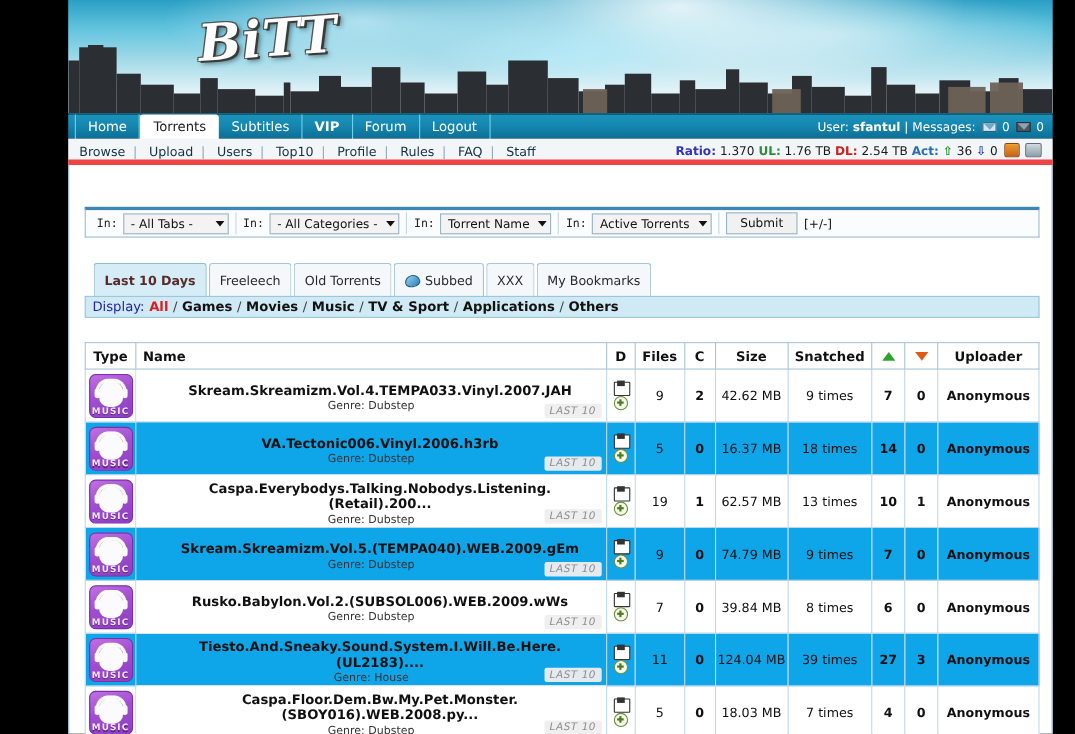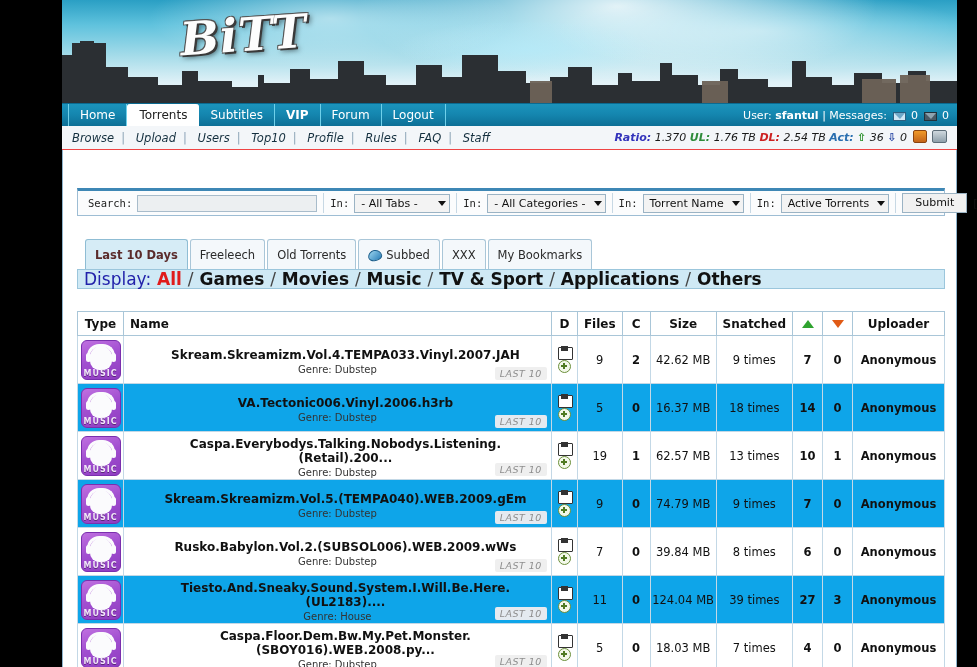--- a/index.html
+++ b/index.html
@@ -69,22 +69,22 @@
   .env-ico { display:inline-block; width:13px; height:9px; background:#cfe7f5; border:1px solid #2b5f80;
              position:relative; vertical-align:middle; margin:0 2px; }
   .env-ico:after { content:""; position:absolute; left:0; top:0; width:0; height:0;
                    border-left:6px solid transparent; border-right:5px solid transparent; border-top:6px solid #6fa8c8; }
   .env-ico.dark { background:#4a5a66; border-color:#22313b; }
   .env-ico.dark:after { border-top-color:#8ea3b0; }
 
   
   .subnav {
     position:absolute; left:62px; top:126px; width:895px; height:24px;
-    background:#f3f6f9; border-bottom:1px solid #ef4444;
-    font-size:11.5px; color:#1a1a1a; line-height:24px;font-style:italic;
+    background:#f3f6f9; border-bottom:5px solid #ef4444;
+    font-size:11.5px; color:#1a1a1a; line-height:24px;
   }
   .subnav .links { position:absolute; left:10px; top:0; }
   .subnav .links span.s { color:#8fa6b8; padding:0 7px; }
   .subnav a { color:#15303f; text-decoration:none; cursor:pointer; }
   .stats { position:absolute; right:10px; top:0; font-size:11px; white-space:nowrap; }
   .stats .k-ratio{color:#3333bb;font-weight:bold;} .stats .k-ul{color:#2e8b3a;font-weight:bold;}
   .stats .k-dl{color:#cc2222;font-weight:bold;} .stats .k-act{color:#2a6fb0;font-weight:bold;}
   .stats .up{color:#1f8a1f;font-weight:bold;} .stats .dn{color:#1f3fa0;font-weight:bold;}
   .peerico{display:inline-block;width:14px;height:13px;vertical-align:-2px;margin-left:2px;
            background:linear-gradient(180deg,#f09a2a,#c4651b);border:1px solid #8a4411;border-radius:2px;}
@@ -127,21 +127,21 @@
     border-top-left-radius:3px; border-top-right-radius:3px; cursor:pointer; white-space:nowrap;
     display:flex; align-items:center;
   }
   .ttab.active { background:#d6ecf6; font-weight:bold; color:#5a2b2b; border-color:#8fbdd4; }
   .subico{display:inline-block;width:14px;height:11px;margin-right:4px;
     background:linear-gradient(145deg,#9ad4ef,#2b7fb8); border:1px solid #1c5f8c;
     border-radius:50% 50% 45% 45%/60% 60% 40% 40%; transform:rotate(-12deg);}
 
   .displayrow {
     position:absolute; left:14px; top:119px; width:868px; height:20px;
-    background:#cfe9f5; border:1px solid #9bc6dc; font-size:17px;
+    background:#cfe9f5; border:1px solid #9bc6dc; font-size:12px;
     line-height:18px; padding-left:6px; color:#1b1b8a; font-weight:bold;
   }
   .displayrow .lab{color:#2222aa;font-weight:normal;}
   .displayrow .all{color:#e01b1b;}
   .displayrow .sep{color:#444;font-weight:normal;}
   .displayrow a{color:#111;text-decoration:none;cursor:pointer;}
 
   .pagerow {
     position:absolute; left:14px; top:139px; width:868px; height:22px;
     border:1px solid #b8cfdd; border-top:none; background:#ffffff;
@@ -326,24 +326,20 @@
       <span class="peerico"></span>
       <span class="peerico2"></span>
     </div>
   </div>
 
   <div class="body">
 
     <div class="searchwrap">
       <div class="searchbar">
         <div class="sgroup">
-          <label>Search:</label>
-          <input class="stext" type="text" value="" placeholder="" style="">
-        </div>
-        <div class="sgroup">
           <label>In:</label>
           <div class="sel">
             <span class="cv">- All Tabs -</span>
             <span class="caret"></span>
           </div>
         </div>
         <div class="sgroup">
           <label>In:</label>
           <div class="sel">
             <span class="cv">- All Categories -</span>

